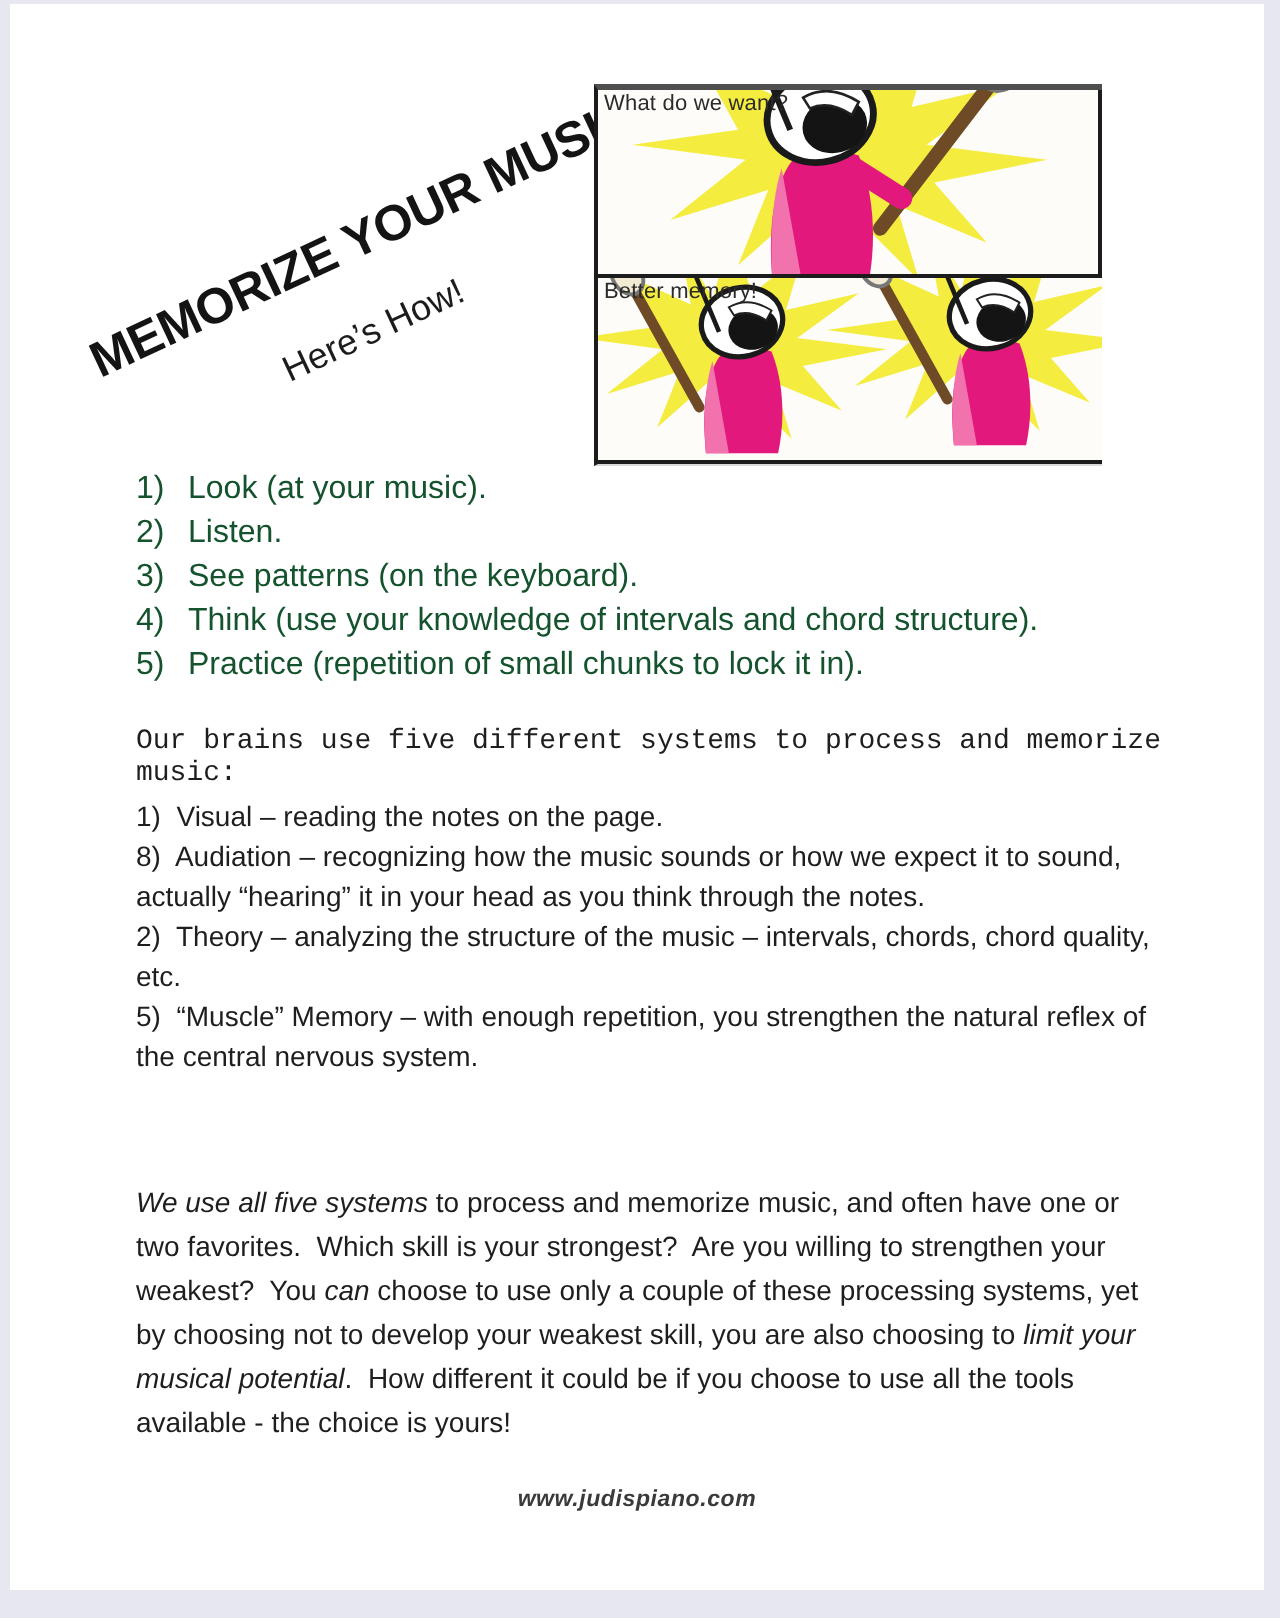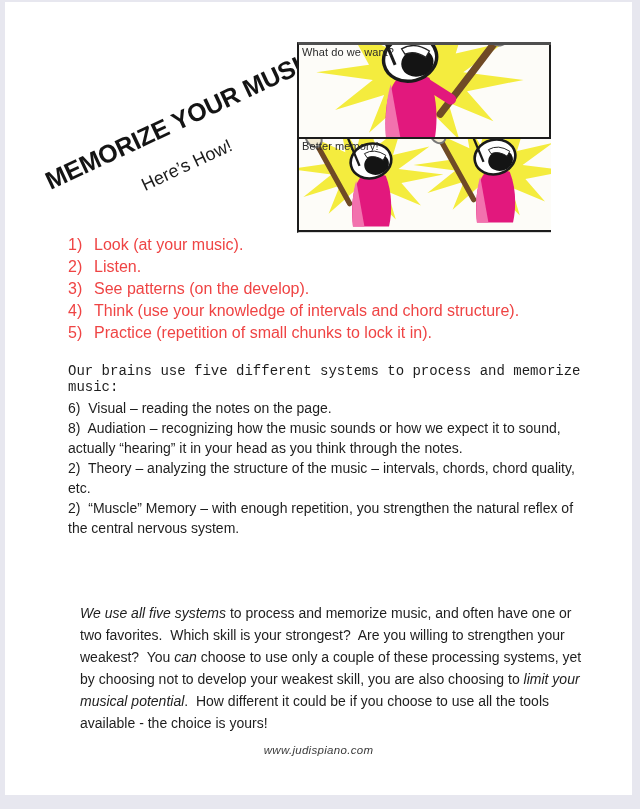--- a/index.html
+++ b/index.html
@@ -34,40 +34,40 @@
   .meme-panel{position:relative;overflow:hidden;}
   .meme-panel:nth-child(odd){border-right:2px solid #1c1c1c;}
   .meme-panel:nth-child(1),.meme-panel:nth-child(2){border-bottom:2px solid #1c1c1c;}
   .meme-caption{
     position:absolute;top:1px;left:3px;font-size:11px;color:#2b2b2b;
     letter-spacing:0.1px;z-index:2;white-space:nowrap;
   }
   .meme-scene{position:absolute;left:0;bottom:-3px;width:100%;z-index:1;}
   .steps{
     position:absolute;left:63px;top:232px;width:520px;
-    font-size:16px;line-height:22px;color:#ef4444;
+    font-size:16px;line-height:22px;color:#14532d;
   }
   .step-num{display:inline-block;min-width:26px;}
   .intro{
     position:absolute;left:63px;top:361px;width:520px;margin:0;
     font-size:14px;color:#1e1e1e;font-family:Liberation Mono, monospace;
   }
   .systems{
     position:absolute;left:63px;top:396px;width:508px;
     font-size:14px;line-height:20px;color:#1e1e1e;
   }
   .system-item{white-space:pre-wrap;}
   .closing{
-    position:absolute;left:63px;top:588px;width:514px;margin:12px;
+    position:absolute;left:63px;top:588px;width:514px;margin:0;
     font-size:14px;line-height:22px;color:#1e1e1e;white-space:pre-wrap;
   }
   .closing .i{font-style:italic;}
   .footer{
     position:absolute;left:0;top:742px;width:627px;text-align:center;
-    font-size:11.5px;font-style:italic;color:#3a3a3a;letter-spacing:0.3px;
+    font-size:11.5px;font-style:italic;color:#3a3a3a;letter-spacing:0.3px;font-weight:bold;
   }
 </style>
 </head>
 <body>
 
 <div class="frame">
   <div class="page">
 
     <h1 class="title">MEMORIZE YOUR MUSIC</h1>
     <div class="subtitle">Here’s How!</div>
@@ -157,32 +157,32 @@
     <path d="M -7,3 L -17,-21" stroke="#1a1a1a" stroke-width="1.4" fill="none"></path>
     <circle cx="-17.6" cy="-22.5" r="3" fill="#fff" stroke="#1a1a1a" stroke-width="1.2"></circle>
   </g>
           </svg>
         </div>
       </div>
 
     <div class="steps" id="steps">
         <div><span class="step-num">1)</span><span>Look (at your music).</span></div>
         <div><span class="step-num">2)</span><span>Listen.</span></div>
-        <div><span class="step-num">3)</span><span>See patterns (on the develop).</span></div>
+        <div><span class="step-num">3)</span><span>See patterns (on the keyboard).</span></div>
         <div><span class="step-num">4)</span><span>Think (use your knowledge of intervals and chord structure).</span></div>
         <div><span class="step-num">5)</span><span>Practice (repetition of small chunks to lock it in).</span></div>
       </div>
 
     <p class="intro">Our brains use five different systems to process and memorize music:</p>
 
     <div class="systems" id="systems">
-        <div class="system-item">6)  Visual – reading the notes on the page.</div>
+        <div class="system-item">1)  Visual – reading the notes on the page.</div>
         <div class="system-item">8)  Audiation – recognizing how the music sounds or how we expect it to sound, actually “hearing” it in your head as you think through the notes.</div>
         <div class="system-item">2)  Theory – analyzing the structure of the music – intervals, chords, chord quality, etc.</div>
-        <div class="system-item">2)  “Muscle” Memory – with enough repetition, you strengthen the natural reflex of the central nervous system.</div>
+        <div class="system-item">5)  “Muscle” Memory – with enough repetition, you strengthen the natural reflex of the central nervous system.</div>
       </div>
 
     <p class="closing" id="closing"><span class="i">We use all five systems</span><span> to process and memorize music, and often have one or two favorites.  Which skill is your strongest?  Are you willing to strengthen your weakest?  You </span><span class="i">can</span><span> choose to use only a couple of these processing systems, yet by choosing not to develop your weakest skill, you are also choosing to </span><span class="i">limit your musical potential</span><span>.  How different it could be if you choose to use all the tools available - the choice is yours!</span></p>
 
     <div class="footer"><span>www.judispiano.com</span></div>
 
   </div>
 </div>
 
 </body></html>

